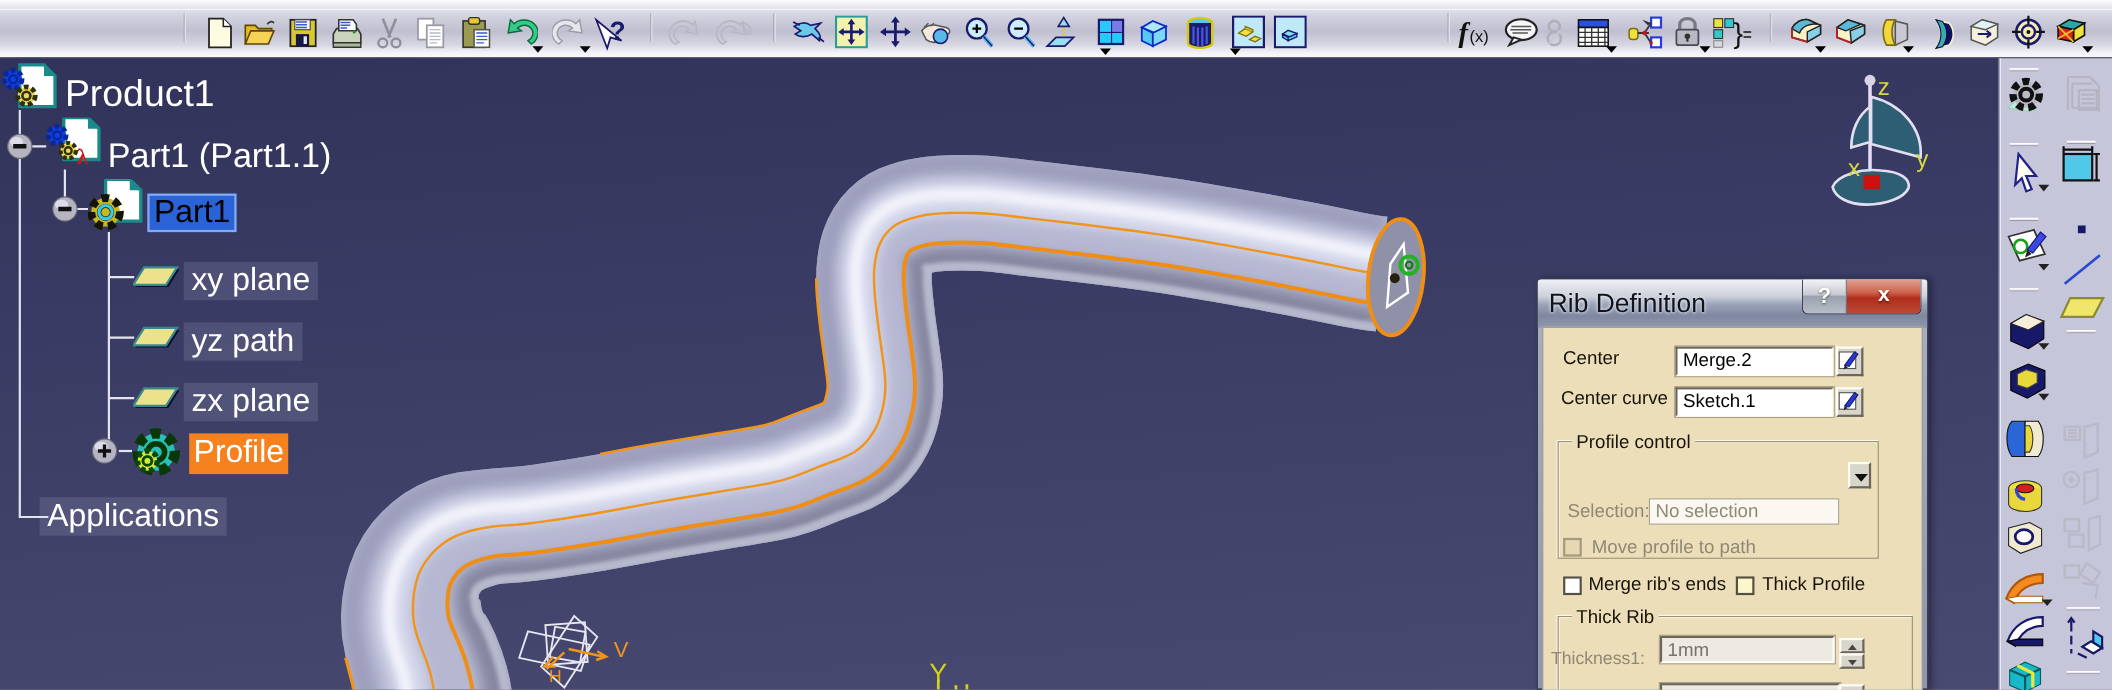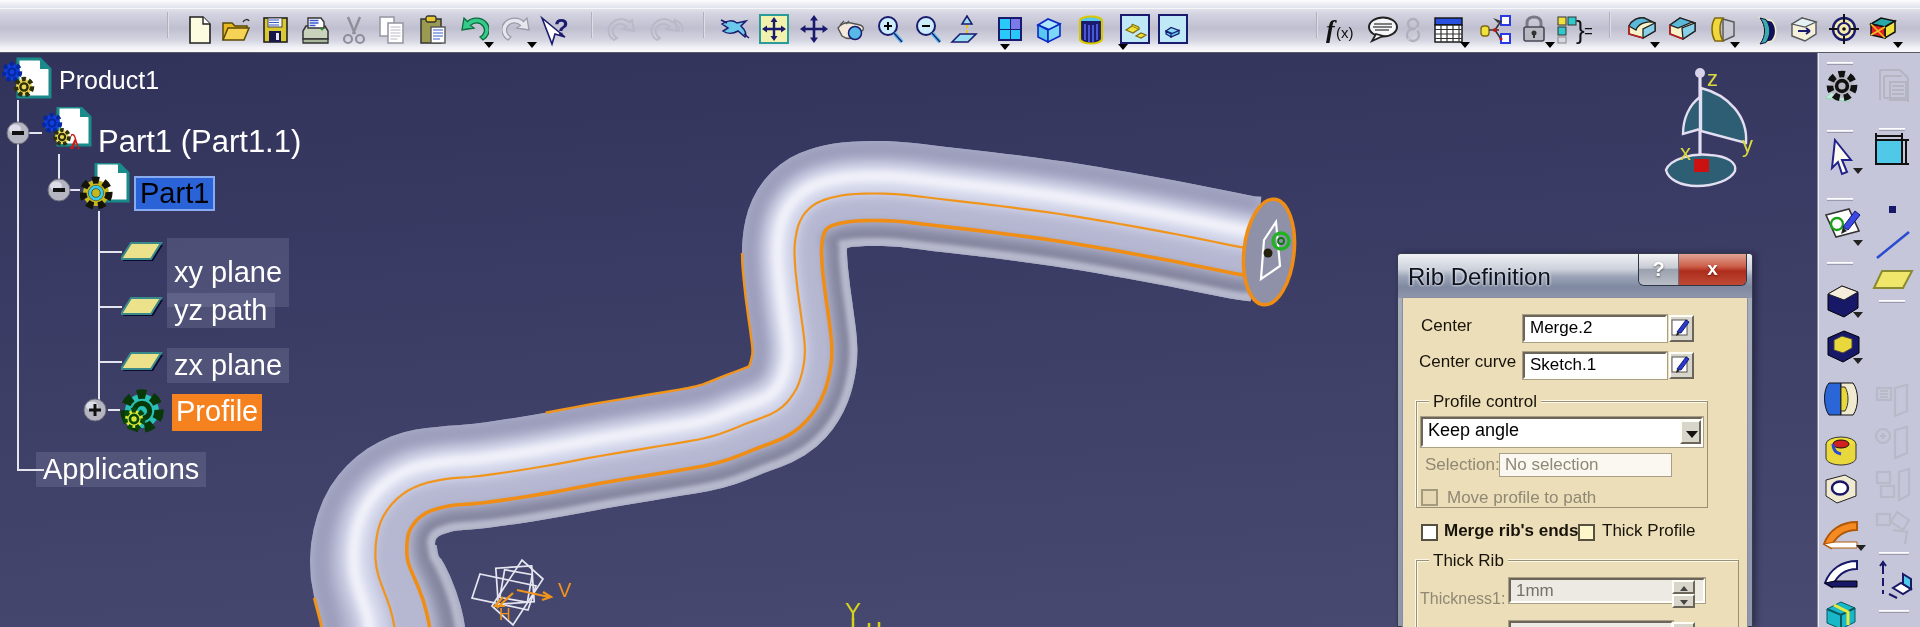--- a/index.html
+++ b/index.html
@@ -390,30 +390,30 @@
             <path d="M12 4 L42 4 L32 20 L2 20 Z" fill="#0a0a30"></path>
             <path d="M10 2 L40 2 L30 18 L0 18 Z" fill="#ece28c" stroke="#3a8a8a" stroke-width="2"></path>
           </svg></div>
         <div style="position:absolute;left:118px;top:334px"><svg width="48" height="48" viewBox="0 0 48 48">
             <circle cx="24" cy="24" r="17" fill="#28c0b8" stroke="#083808" stroke-width="9.350000000000001" stroke-dasharray="8.84 6.12"></circle>
             <circle cx="24" cy="24" r="7.65" fill="none" stroke="#083808" stroke-width="5.1"></circle>
             <circle cx="16" cy="32" r="9" fill="#d8e838" stroke="#084808" stroke-width="4.95" stroke-dasharray="4.68 3.2399999999999998"></circle>
             <circle cx="16" cy="32" r="4.05" fill="none" stroke="#084808" stroke-width="2.6999999999999997"></circle>
           </svg></div>
         <div style="position:absolute;left:59px;top:13px">
-          <div style="font-size:25px;color:#fff;white-space:nowrap">Product1</div>
+          <div style="font-size:34px;color:#fff;white-space:nowrap">Product1</div>
         </div>
         <div style="position:absolute;left:98px;top:71px">
           <div style="font-size:31px;color:#fff;white-space:nowrap">Part1 (Part1.1)</div>
         </div>
         <div style="position:absolute;left:134px;top:123px">
           <div style="position:relative;font-size:29px;color:#000000;white-space:nowrap;background:#2a62d8;border:2px solid #88aaee;padding:0 4px;line-height:31px">Part1</div>
         </div>
         <div style="position:absolute;left:167px;top:185px">
-          <div style="font-size:29px;color:#fff;white-space:nowrap;background:rgba(220,224,248,.13);padding:18px 7px">xy plane</div>
+          <div style="font-size:29px;color:#fff;white-space:nowrap;background:rgba(220,224,248,.13);padding:1px 7px">xy plane</div>
         </div>
         <div style="position:absolute;left:167px;top:240px">
           <div style="font-size:29px;color:#fff;white-space:nowrap;background:rgba(220,224,248,.13);padding:1px 7px">yz path</div>
         </div>
         <div style="position:absolute;left:167px;top:295px">
           <div style="font-size:29px;color:#fff;white-space:nowrap;background:rgba(220,224,248,.13);padding:1px 7px">zx plane</div>
         </div>
         <div style="position:absolute;left:172px;top:341px">
           <div style="font-size:29px;color:#fff;white-space:nowrap;background:#f5821e;padding:1px 4px 3px">Profile</div>
         </div>
@@ -557,36 +557,35 @@
           </svg></div>
         <div class="dlab dlab" style="left:16px;top:54px">Center curve</div>
         <div class="dfield" style="left:120px;top:54px;width:144px;height:27px;">Sketch.1</div>
         <div class="dbtn" style="left:266px;top:54px"><svg width="21" height="21" viewBox="0 0 21 21">
             <rect x="1" y="3" width="15" height="15" fill="#fff" stroke="#555"></rect>
             <path d="M6 15 L15 3 L18 5 L10 16 Z" fill="#2a3ad0" stroke="#101a70"></path>
             <path d="M6 15 l-1 4 4-2z" fill="#222"></path>
           </svg></div>
         <div class="dgroup" style="left:13px;top:103px;width:292px;height:107px"></div>
         <div class="dgtitle" style="left:26px;top:94px">Profile control</div>
-        <div class="dfield" style="left:18px;top:119px;width:282px;height:30px;font-size:18px">Keep angle</div>
         <div style="position:absolute;left:277px;top:122px;width:21px;height:24px;background:#d8d5ca;border:2px solid;border-color:#fffef6 #6c665a #6c665a #fffef6">
           <div style="position:absolute;left:4px;top:9px;width:0;height:0;border-left:6px solid transparent;border-right:6px solid transparent;border-top:7px solid #111"></div>
         </div>
         <div class="dgray dlab" style="left:22px;top:157px">Selection:</div>
         <div class="dfield" style="left:96px;top:155px;width:173px;height:24px;background:#faf8f0;border-width:1px;border-color:#a99f86;outline:none"><span style="color:#8f8875;font-size:17px">No selection</span></div>
         <div class="dcheck" style="left:18px;top:191px;background:#e6d8b2;border-color:#a39a80"></div>
         <div class="dgray dlab" style="left:44px;top:190px">Move profile to path</div>
         <div class="dcheck" style="left:18px;top:226px"></div>
-        <div class="dlab dlab" style="left:41px;top:223px"><b style="font-weight:bold">Merge rib's ends</b></div>
+        <div class="dlab dlab" style="left:41px;top:223px"><b style="font-weight:normal">Merge rib's ends</b></div>
         <div class="dcheck" style="left:175px;top:226px;background:#fdf6cb"></div>
         <div class="dlab dlab" style="left:199px;top:223px">Thick Profile</div>
         <div class="dgroup" style="left:13px;top:262px;width:323px;height:120px"></div>
         <div class="dgtitle" style="left:26px;top:253px">Thick Rib</div>
-        <div class="dgray dlab" style="left:17px;top:291px"><span style="font-size:16px">Thickness1:</span></div>
-        <div class="dfield" style="left:106px;top:280px;width:196px;height:25px;background:#eceae2"><span style="color:#76716a">1mm</span></div>
+        <div class="dgray dlab" style="left:7px;top:291px"><span style="font-size:16px">Thickness1:</span></div>
+        <div class="dfield" style="left:106px;top:280px;width:159px;height:25px;background:#eceae2"><span style="color:#76716a">1mm</span></div>
         <div style="position:absolute;left:269px;top:282px;width:23px;height:14px;background:#d8d5ca;border:2px solid;border-color:#fffef6 #6c665a #6c665a #fffef6">
           <div style="position:absolute;left:6px;top:4px;width:0;height:0;border-left:4px solid transparent;border-right:4px solid transparent;border-bottom:5px solid #444"></div>
         </div>
 <div style="position:absolute;left:269px;top:296px;width:23px;height:14px;background:#d8d5ca;border:2px solid;border-color:#fffef6 #6c665a #6c665a #fffef6">
           <div style="position:absolute;left:6px;top:4px;width:0;height:0;border-left:4px solid transparent;border-right:4px solid transparent;border-top:5px solid #444"></div>
         </div>
         <div class="dfield" style="left:106px;top:323px;width:164px;height:20px;background:#eceae2"><span style="color:#76716a">0mm</span></div>
         <div style="position:absolute;left:269px;top:324px;width:23px;height:14px;background:#d8d5ca;border:2px solid;border-color:#fffef6 #6c665a #6c665a #fffef6"></div>
 </div>
     </div>

